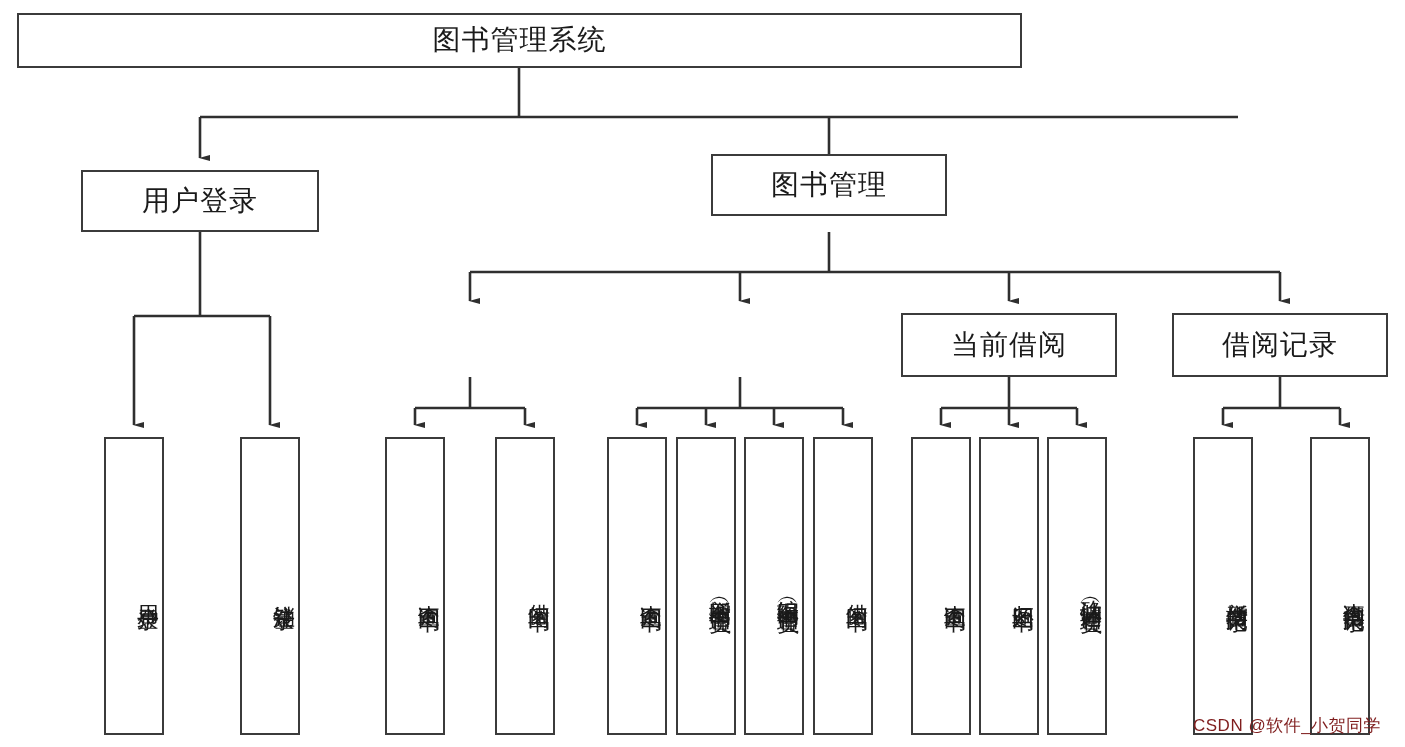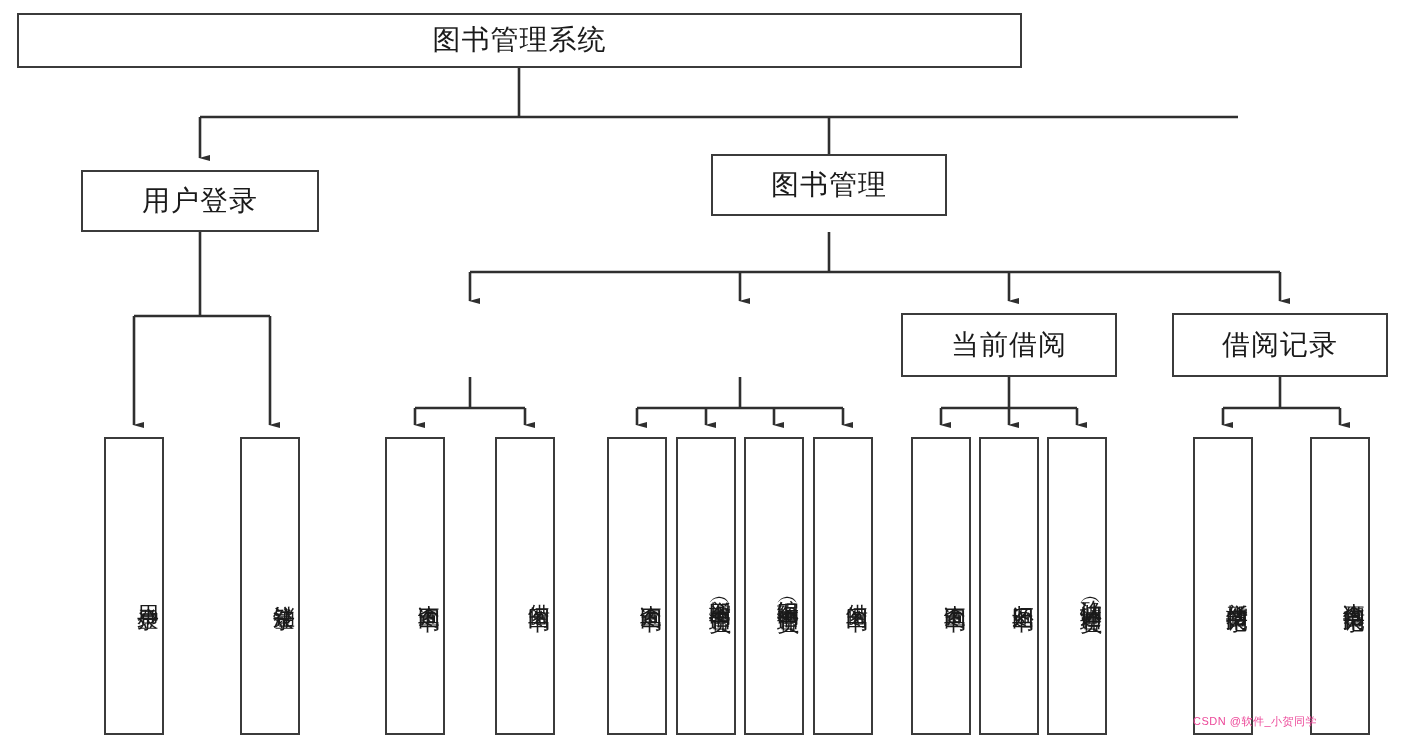--- a/index.html
+++ b/index.html
@@ -7,21 +7,21 @@
        font-family:"Liberation Sans","DejaVu Sans",sans-serif;}
   #diagram-root{position:relative;width:1405px;height:747px;background:#ffffff;}
   svg#wires{position:absolute;left:0;top:0;width:1405px;height:747px;}
   .node{position:absolute;box-sizing:border-box;background:#ffffff;
         border:2px solid #3b3b3b;display:flex;align-items:center;
         justify-content:center;color:#1a1a1a;}
   .node.h{font-size:28px;line-height:1.1;letter-spacing:1px;}
   .node.v{writing-mode:vertical-rl;text-orientation:upright;
           font-size:22px;line-height:1.25;letter-spacing:2px;
           padding-top:10px;align-items:flex-start;justify-content:center;}
-  .watermark{position:absolute;color:#ec4899;font-size:11px;
+  .watermark{position:absolute;color:#7f1d1d;font-size:17px;
              letter-spacing:0.5px;white-space:nowrap;}
 </style>
 </head>
 <body>
 
 <div id="diagram-root">
 
   <svg id="wires" viewBox="0 0 1405 747" xmlns="http://www.w3.org/2000/svg">
     <defs>
       <marker id="arr" markerWidth="10" markerHeight="12" refX="3" refY="10" orient="auto" markerUnits="userSpaceOnUse">

